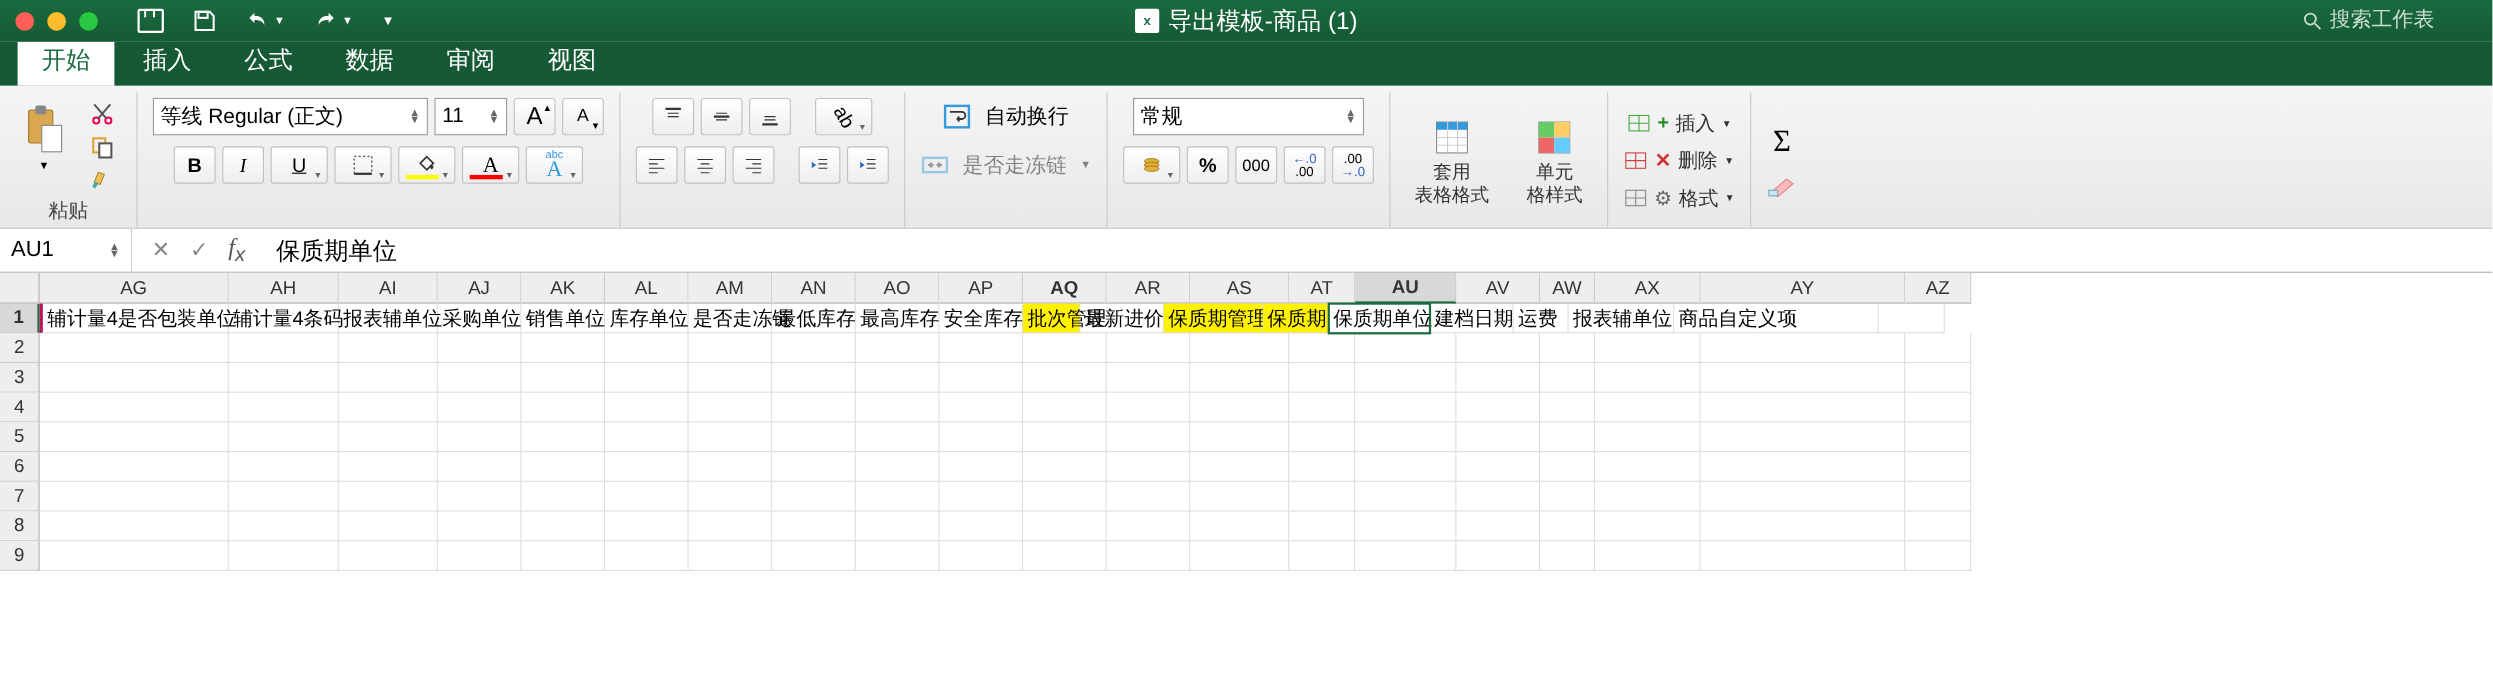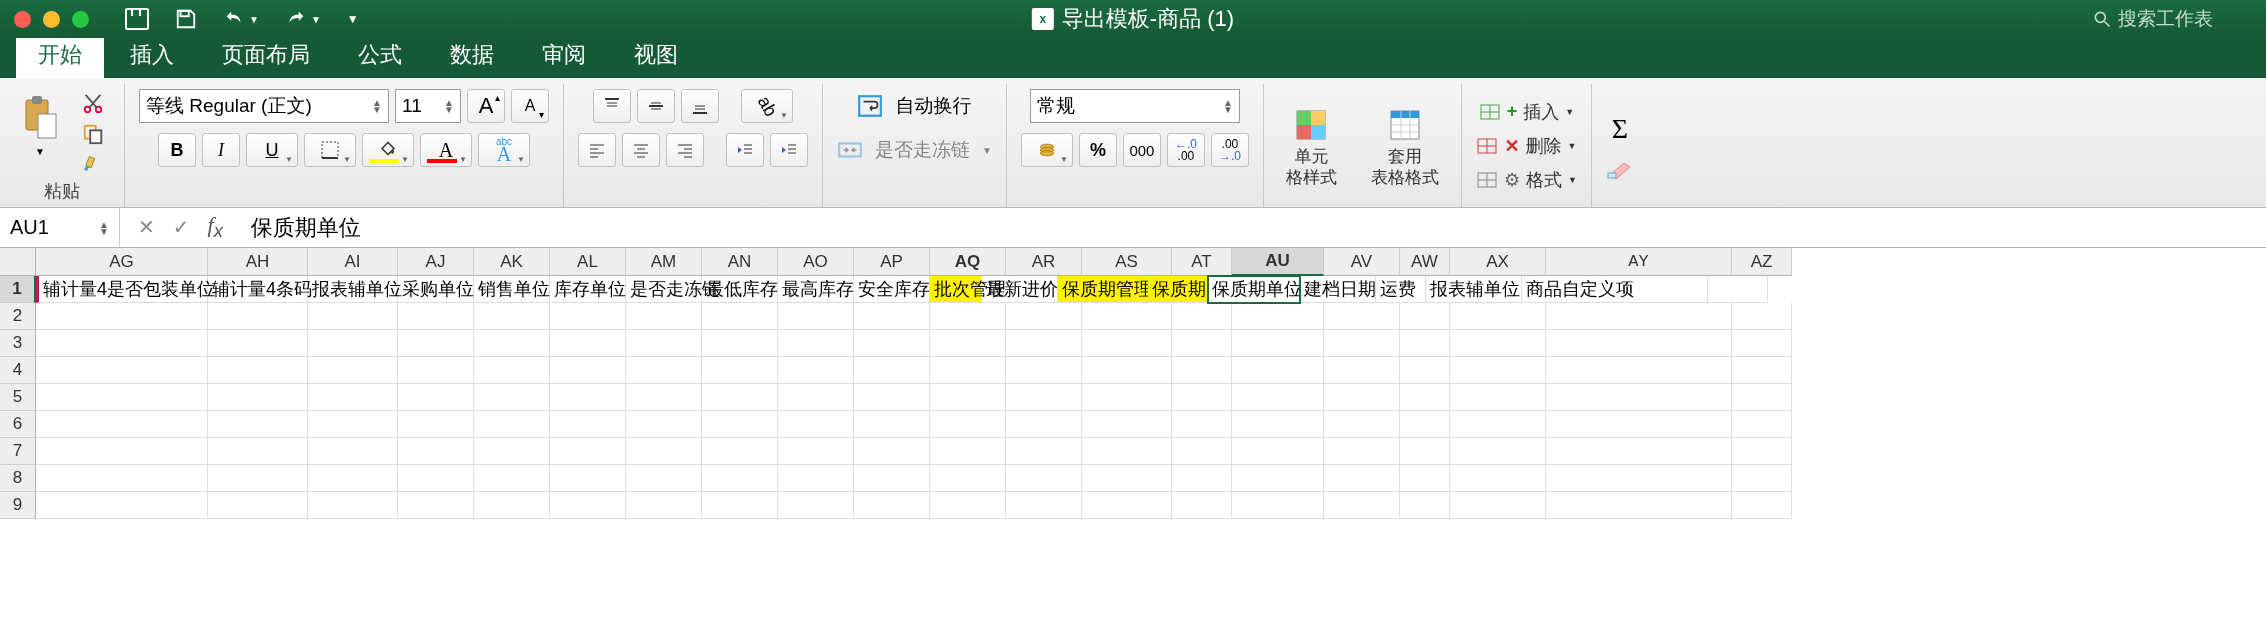--- a/index.html
+++ b/index.html
@@ -124,21 +124,20 @@
         <circle cx="10" cy="10" r="6" fill="none" stroke="#c8dccf" stroke-width="2"></circle>
         <line x1="15" y1="15" x2="21" y2="21" stroke="#c8dccf" stroke-width="2"></line>
       </svg>
     <input placeholder="搜索工作表" style="">
   </div>
 </div>
 
 <div class="tabsrow" id="tabs">
     <div class="tab active">开始</div>
     <div class="tab">插入</div>
-    <div class="tab">页面布局</div>
     <div class="tab">公式</div>
     <div class="tab">数据</div>
     <div class="tab">审阅</div>
     <div class="tab">视图</div>
   </div>
 
 <div class="ribbon">
 
   <div class="group">
     <div style="display:flex;gap:10px;align-items:flex-start;padding-top:6px">
@@ -353,39 +352,39 @@
           <span>.00</span>
           <span style="color:#36c">→.0</span>
         </div>
     </div>
   </div>
 
   <div class="group" style="flex-direction:row;align-items:center;gap:18px;padding-top:4px">
     <div class="vbtn">
       <svg class="big" viewBox="0 0 36 36">
           <rect x="4" y="4" width="28" height="28" fill="#fff" stroke="#888"></rect>
-          <rect x="4" y="4" width="14" height="14" fill="#6c6"></rect>
-          <rect x="18" y="4" width="14" height="14" fill="#fc6"></rect>
-          <rect x="4" y="18" width="14" height="14" fill="#e66"></rect>
-          <rect x="18" y="18" width="14" height="14" fill="#6cf"></rect>
-        </svg>
-      <div class="lbl2" style="white-space:pre">单元
-格样式</div>
-    </div>
-    <div class="vbtn">
-      <svg class="big" viewBox="0 0 36 36">
-          <rect x="4" y="4" width="28" height="28" fill="#fff" stroke="#888"></rect>
           <rect x="4" y="4" width="28" height="7" fill="#39d"></rect>
           <line x1="4" y1="18" x2="32" y2="18" stroke="#ccc"></line>
           <line x1="4" y1="25" x2="32" y2="25" stroke="#ccc"></line>
           <line x1="14" y1="4" x2="14" y2="32" stroke="#ccc"></line>
           <line x1="23" y1="4" x2="23" y2="32" stroke="#ccc"></line>
         </svg>
       <div class="lbl2" style="white-space:pre">套用
 表格格式</div>
+    </div>
+    <div class="vbtn">
+      <svg class="big" viewBox="0 0 36 36">
+          <rect x="4" y="4" width="28" height="28" fill="#fff" stroke="#888"></rect>
+          <rect x="4" y="4" width="14" height="14" fill="#6c6"></rect>
+          <rect x="18" y="4" width="14" height="14" fill="#fc6"></rect>
+          <rect x="4" y="18" width="14" height="14" fill="#e66"></rect>
+          <rect x="18" y="18" width="14" height="14" fill="#6cf"></rect>
+        </svg>
+      <div class="lbl2" style="white-space:pre">单元
+格样式</div>
     </div>
   </div>
 
   <div class="group" style="justify-content:center;gap:10px">
     <div class="insrow">
         <svg width="22" height="18" viewBox="0 0 22 18">
           <rect x="2" y="2" width="18" height="14" fill="none" stroke="#4a4"></rect>
           <line x1="11" y1="2" x2="11" y2="16" stroke="#4a4"></line>
           <line x1="2" y1="9" x2="20" y2="9" stroke="#4a4"></line>
         </svg>
@@ -452,21 +451,21 @@
       <div class="colhdr" style="width: 76px;">AO</div>
       <div class="colhdr" style="width: 76px;">AP</div>
       <div class="colhdr" style="width: 76px; font-weight: bold;">AQ</div>
       <div class="colhdr" style="width: 76px;">AR</div>
       <div class="colhdr" style="width: 90px;">AS</div>
       <div class="colhdr" style="width: 60px;">AT</div>
       <div class="colhdr sel" style="width: 92px;">AU</div>
       <div class="colhdr" style="width: 76px;">AV</div>
       <div class="colhdr" style="width: 50px;">AW</div>
       <div class="colhdr" style="width: 96px;">AX</div>
-      <div class="colhdr" style="width: 186px; font-family: Liberation Mono, monospace;">AY</div>
+      <div class="colhdr" style="width: 186px;">AY</div>
       <div class="colhdr" style="width: 60px;">AZ</div>
     </div>
   <div class="rows" id="rows">
       <div class="row first">
         <div class="rowhdr sel">1</div>
         <div class="cell" style="width: 172px;">辅计量4是否包装单位</div>
         <div class="cell" style="width: 100px;">辅计量4条码</div>
         <div class="cell" style="width: 90px;">报表辅单位</div>
         <div class="cell" style="width: 76px;">采购单位</div>
         <div class="cell" style="width: 76px;">销售单位</div>

